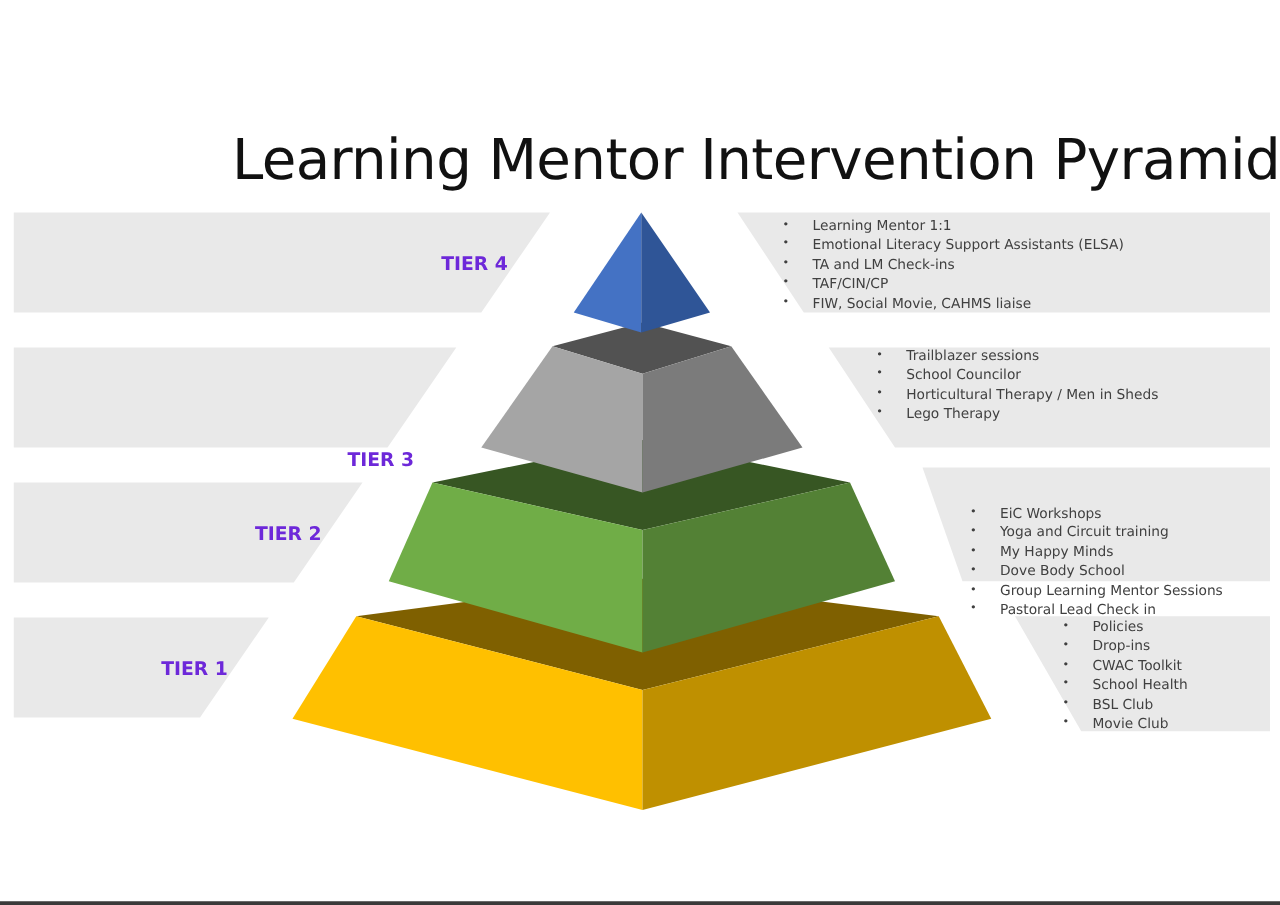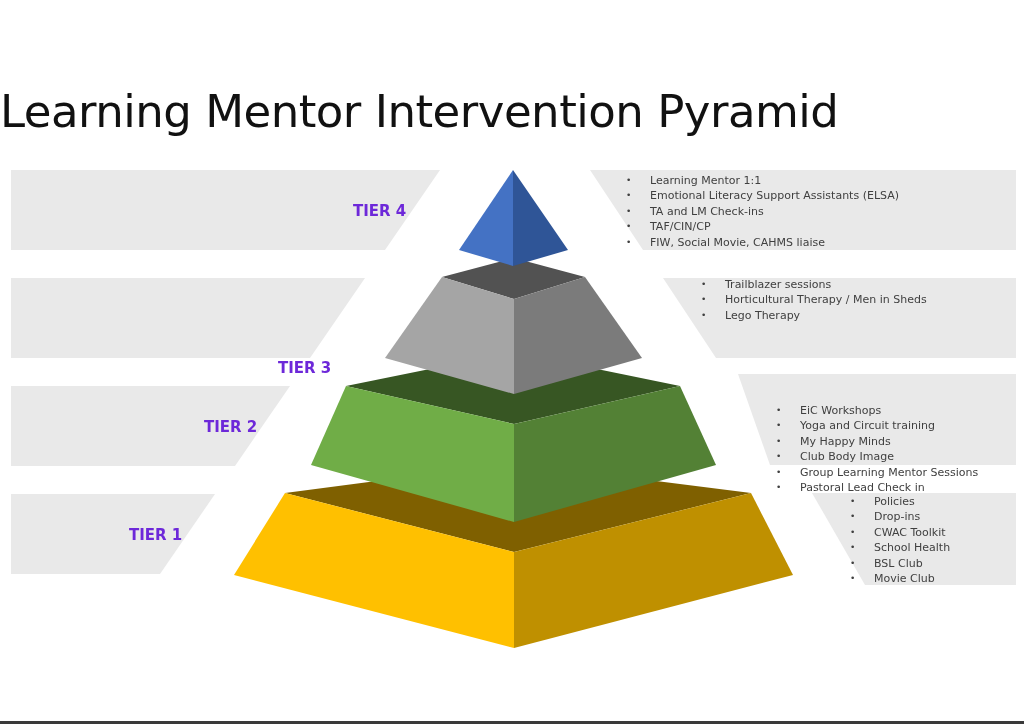--- a/index.html
+++ b/index.html
@@ -2,22 +2,22 @@
 <html><head>
 <meta charset="utf-8">
 <style>
   html, body { margin: 0; padding: 0; }
   body {
     width: 1024px; height: 724px; position: relative; overflow: hidden;
     background: #ffffff;
     font-family: "Liberation Sans", "DejaVu Sans", sans-serif;
   }
   .title {
-    position: absolute; left: 0; top: 85px; width: 1024px;
-    text-align: left; font-size: 45px; color: #111;
+    position: absolute; left: 0; top: 101px; width: 1024px;
+    text-align: right; font-size: 45px; color: #111;
     font-family: "DejaVu Sans", "Liberation Sans", sans-serif;
     letter-spacing: -0.5px;
   }
   svg.art { position: absolute; left: 0; top: 0; }
   .tier-label {
     position: absolute; font-weight: bold; font-size: 15px; color: #6d28d9;
     font-family: "DejaVu Sans", sans-serif;
   }
   .list {
     position: absolute; margin: 0; padding: 0; list-style: none;
@@ -81,29 +81,30 @@
 <ul class="list" style="left:626px; top:173px;">
   <li>Learning Mentor 1:1</li>
   <li>Emotional  Literacy Support  Assistants (ELSA)</li>
   <li>TA and LM Check-ins</li>
   <li>TAF/CIN/CP</li>
   <li>FIW, Social Movie,  CAHMS liaise</li>
 </ul>
 
 <ul class="list" style="left:701px; top:277px;">
   <li>Trailblazer sessions</li>
+  <li>School  Councilor</li>
   <li>Horticultural  Therapy / Men in Sheds</li>
   <li>Lego Therapy</li>
 </ul>
 
 <ul class="list" style="left:776px; top:367px;margin-top:36px;">
   <li>EiC Workshops</li>
   <li>Yoga and Circuit training</li>
   <li>My Happy Minds</li>
-  <li>Club Body Image</li>
+  <li>Dove Body School</li>
   <li>Group Learning Mentor  Sessions</li>
   <li>Pastoral Lead Check in</li>
 </ul>
 
 <ul class="list" style="left:850px; top:494px;">
   <li>Policies</li>
   <li>Drop-ins</li>
   <li>CWAC Toolkit</li>
   <li>School  Health</li>
   <li>BSL Club</li>

